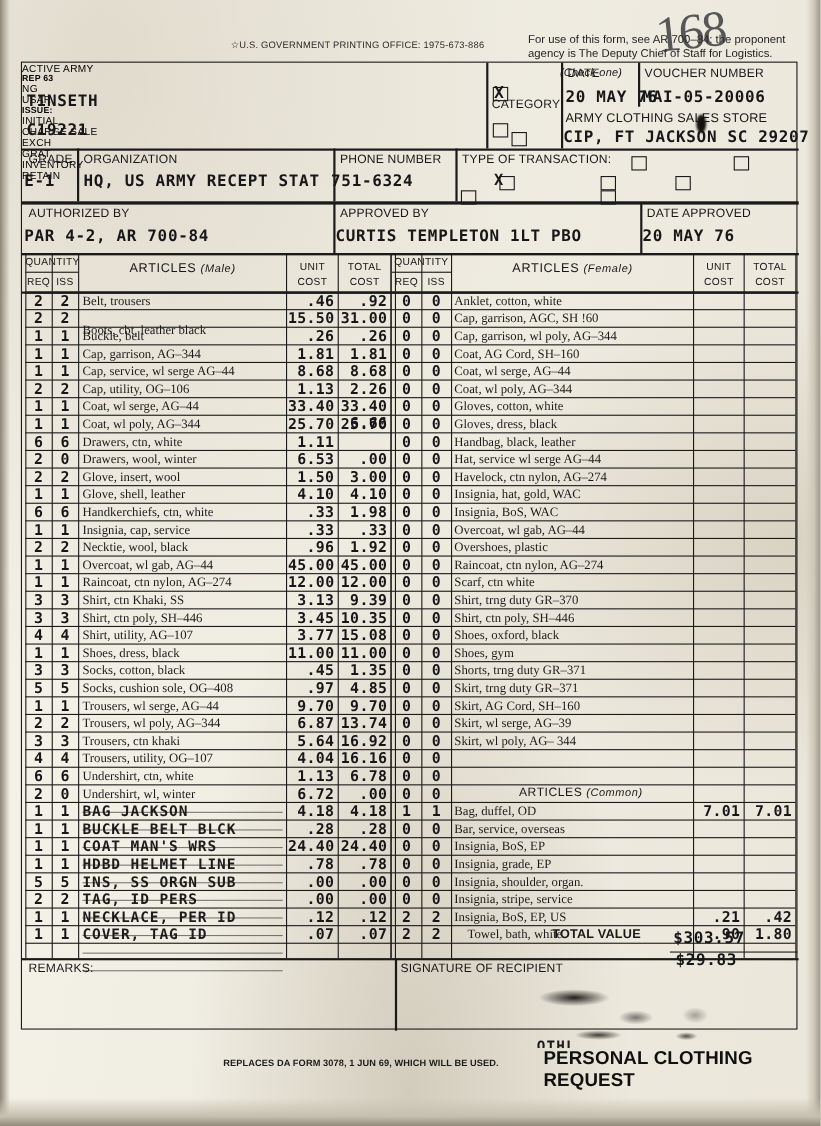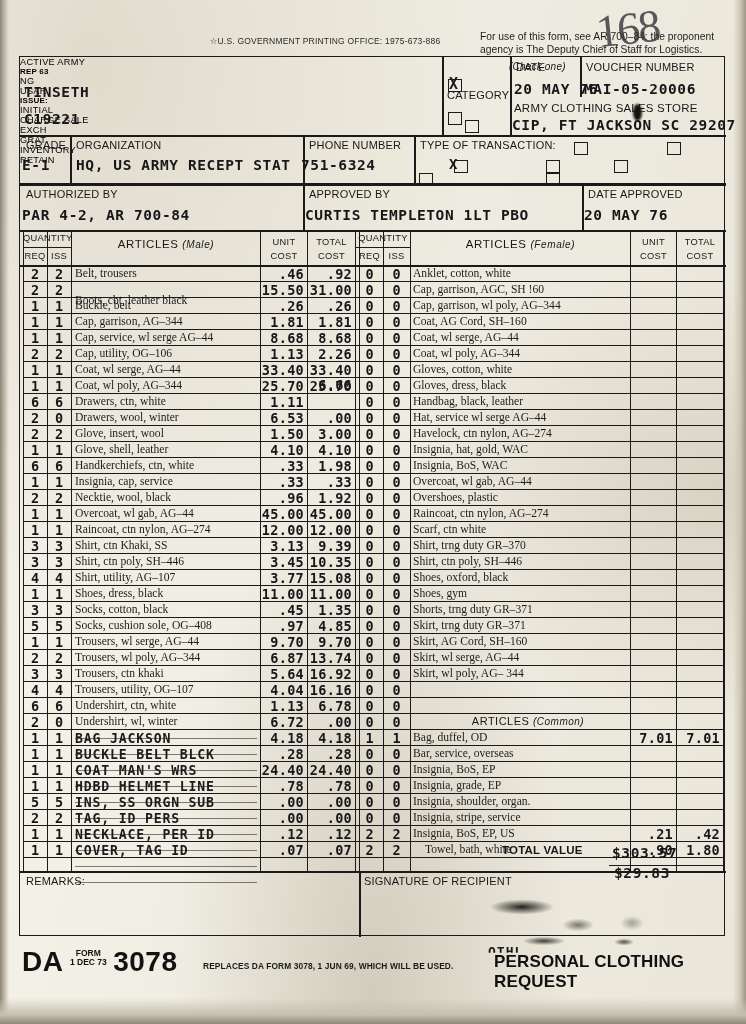--- a/index.html
+++ b/index.html
@@ -577,21 +577,21 @@
         <div class="cellq" style="left: 363px; top: 545px; width: 27px;">0</div>
         <div class="cellart" style="left: 393px; top: 546px;">Shorts, trng duty GR–371</div>
         <div class="cellq" style="left: 336px; top: 561px; width: 27px;">0</div>
         <div class="cellq" style="left: 363px; top: 561px; width: 27px;">0</div>
         <div class="cellart" style="left: 393px; top: 562px;">Skirt, trng duty GR–371</div>
         <div class="cellq" style="left: 336px; top: 577px; width: 27px;">0</div>
         <div class="cellq" style="left: 363px; top: 577px; width: 27px;">0</div>
         <div class="cellart" style="left: 393px; top: 578px;">Skirt, AG Cord, SH–160</div>
         <div class="cellq" style="left: 336px; top: 593px; width: 27px;">0</div>
         <div class="cellq" style="left: 363px; top: 593px; width: 27px;">0</div>
-        <div class="cellart" style="left: 393px; top: 594px;">Skirt, wl serge, AG–44</div>
+        <div class="cellart" style="left: 393px; top: 594px;">Skirt, wl serge, AG–39</div>
         <div class="cellq" style="left: 336px; top: 609px; width: 27px;">0</div>
         <div class="cellq" style="left: 363px; top: 609px; width: 27px;">0</div>
         <div class="cellart" style="left: 393px; top: 610px;">Skirt, wl poly, AG– 344</div>
         <div class="cellq" style="left: 336px; top: 625px; width: 27px;">0</div>
         <div class="cellq" style="left: 363px; top: 625px; width: 27px;">0</div>
         <div class="cellq" style="left: 336px; top: 641px; width: 27px;">0</div>
         <div class="cellq" style="left: 363px; top: 641px; width: 27px;">0</div>
         <div class="cellq" style="left: 336px; top: 657px; width: 27px;">0</div>
         <div class="cellq" style="left: 363px; top: 657px; width: 27px;">0</div>
         <div class="cellq" style="left: 336px; top: 673px; width: 27px;">1</div>
@@ -643,27 +643,19 @@
     <div class="lab" style="left:344px; top:818px;">SIGNATURE OF RECIPIENT</div>
     <div class="lab" style="left:482px; top:787px; font-size:11.5px; font-weight:700;">TOTAL VALUE</div>
     <div class="tw" style="left:592px; top:788px;">$303.57</div>
     <div class="strike" style="left:589px; top:808px; width:298px; max-width:116px;"></div>
     <div class="tw" style="left:594px; top:808px;">$29.83</div>
   </div>
 
   <div id="sig-smudge"></div>
   <div id="othl">OTHL</div>
 
-  <div id="da-block">
-    <span id="da-da">DA</span>
-    <span style="display:inline-block; vertical-align:6px; margin:0 2px; text-align:center;">
-      <span id="da-form" style="display:block;">FORM</span>
-      <span id="da-form" style="display:block; font-size:8.5px; font-weight:700;">1 DEC 73</span>
-    </span>
-    <span id="da-num">3078</span>
-  </div>
   <div id="replaces">REPLACES DA FORM 3078, 1 JUN 69, WHICH WILL BE USED.</div>
   <div id="pcr">PERSONAL CLOTHING REQUEST</div>
 
   <div id="edge-left"></div>
   <div id="edge-right"></div>
   <div id="edge-bottom"></div>
 </div>
 
 </body></html>

